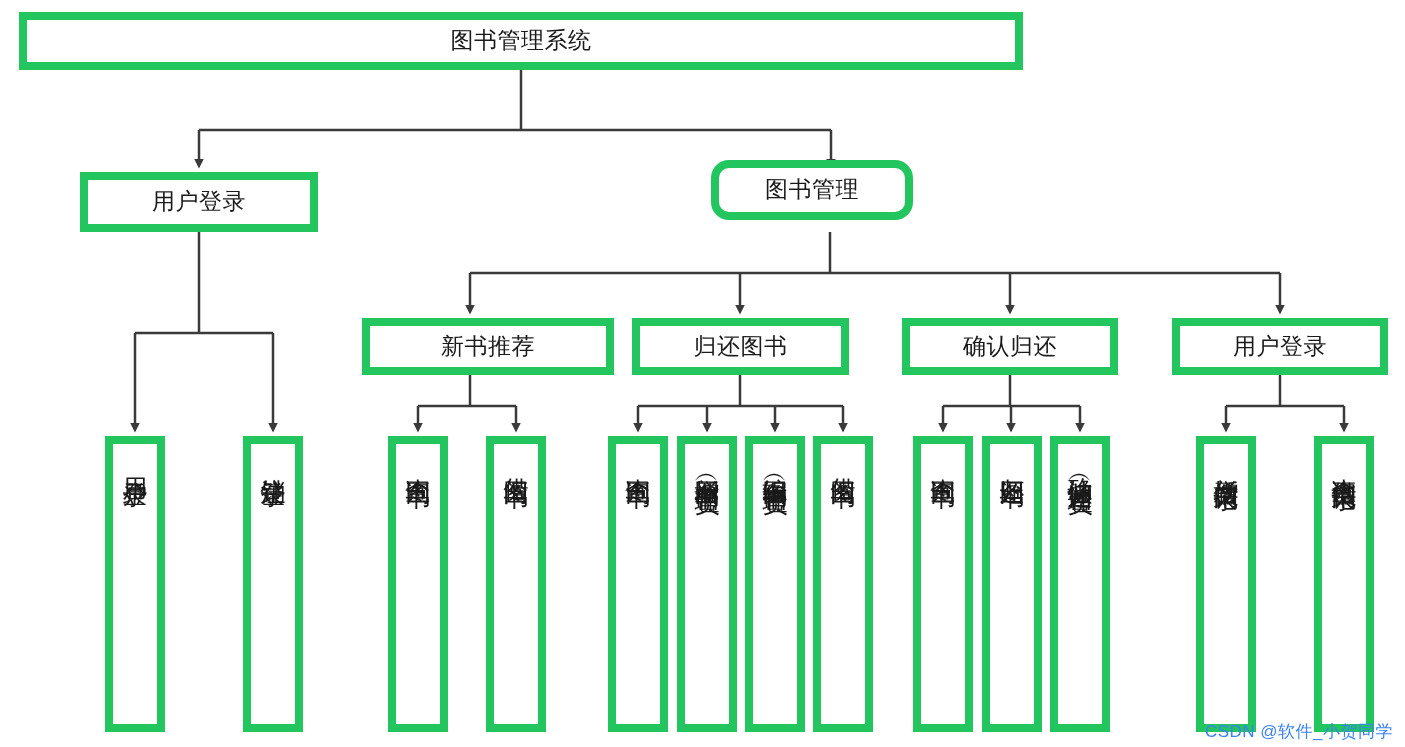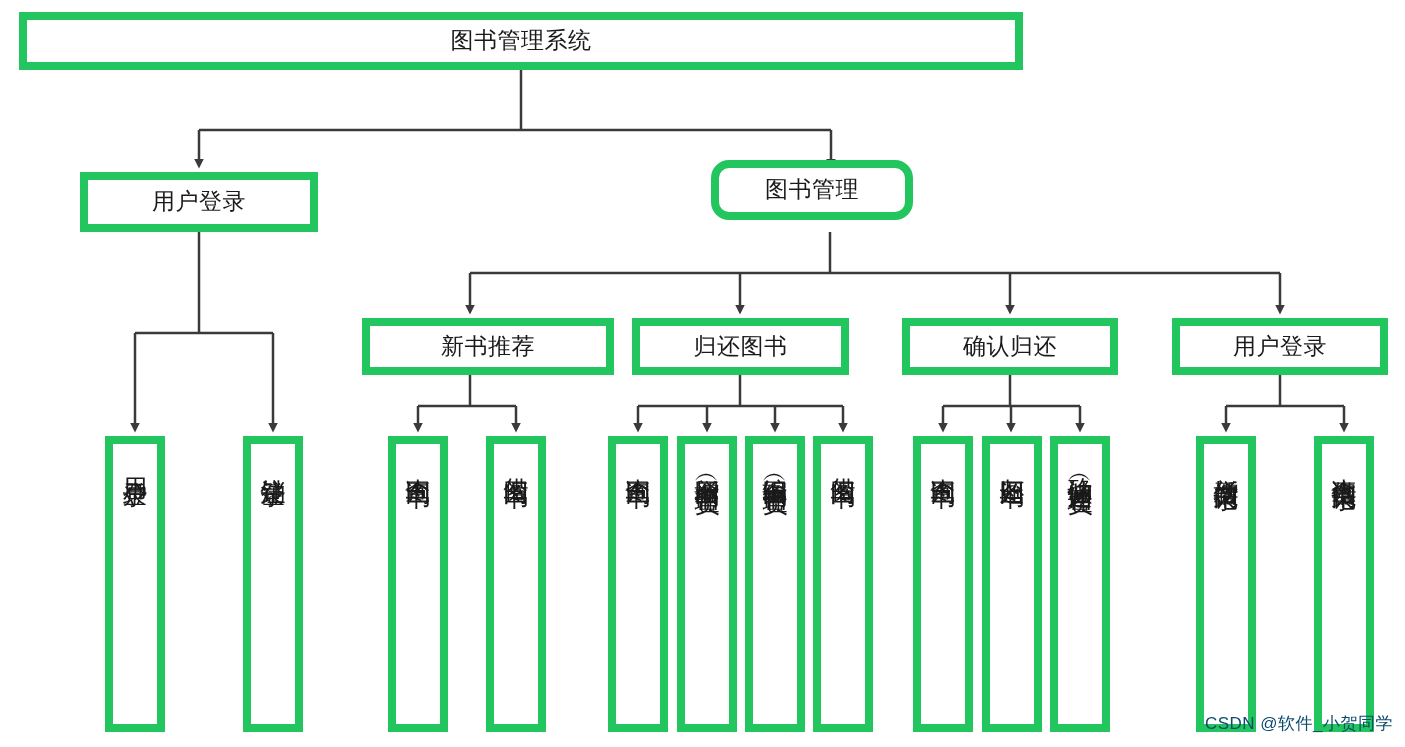--- a/index.html
+++ b/index.html
@@ -52,23 +52,23 @@
     writing-mode: vertical-rl;
     text-orientation: upright;
     font-size: 25px;
     letter-spacing: 2px;
     line-height: 1;
     white-space: nowrap;
   }
   #watermark {
     position: absolute;
     right: 12px;
-    bottom: 12px;
+    bottom: 4px;
     font-size: 17px;
-    color: #0c4a6e;
+    color: #3b82f6;
     letter-spacing: 0.5px;
     user-select: none;
     white-space: nowrap;
   }
 </style>
 </head>
 <body>
 
 <div id="canvas">
 

